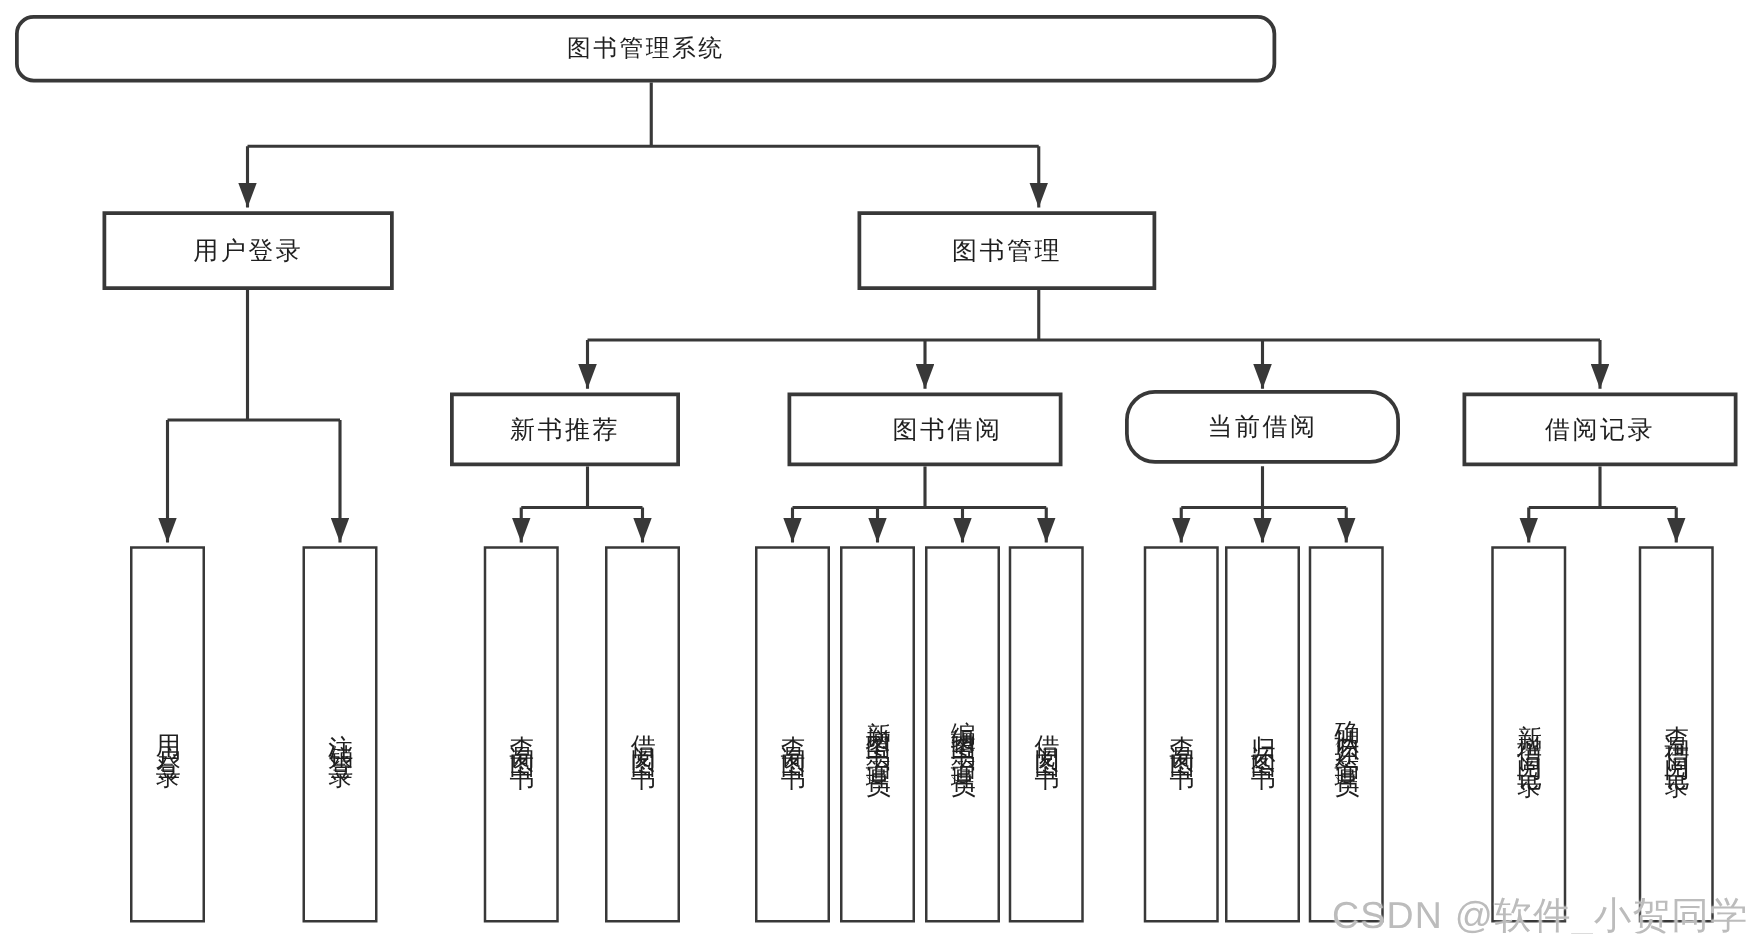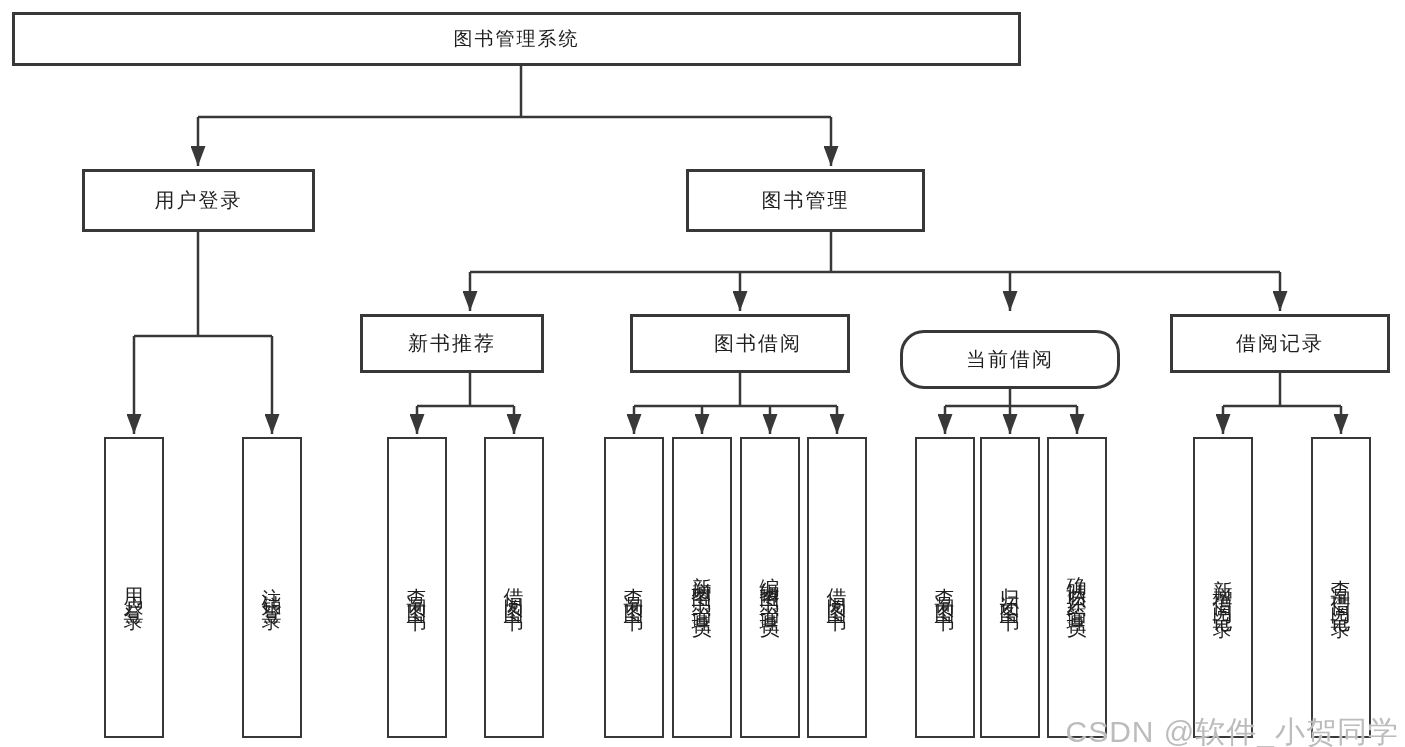--- a/index.html
+++ b/index.html
@@ -33,20 +33,21 @@
     color: #1f1f1f;
     text-align: center;
   }
   .hnode {
     font-size: 20px;
     letter-spacing: 2px;
     white-space: nowrap;
   }
   .root-node {
     font-size: 19px;
+    border-radius: 15px;
   }
   .vnode {
     border-width: 2.5px;
     writing-mode: vertical-rl;
     text-orientation: mixed;
     font-size: 20px;
     letter-spacing: 8px;
     line-height: 1;
     overflow: hidden;
   }
@@ -120,21 +121,21 @@
     </g>
   </svg>
 
   <div class="node hnode root-node" style="left:12px; top:12px; width:1009px; height:54px;">图书管理系统</div>
 
   <div class="node hnode" style="left:82px; top:169px; width:233px; height:63px;">用户登录</div>
   <div class="node hnode" style="left:686px; top:169px; width:239px; height:63px;">图书管理</div>
 
   <div class="node hnode" style="left:360px; top:314px; width:184px; height:59px;">新书推荐</div>
   <div class="node hnode" style="left:630px; top:314px; width:220px; height:59px;padding-left:36px;">图书借阅</div>
-  <div class="node hnode" style="left:900px; top:330px; width:220px; height:59px;border-radius:24px;">当前借阅</div>
+  <div class="node hnode" style="left:900px; top:312px; width:220px; height:59px;border-radius:24px;">当前借阅</div>
   <div class="node hnode" style="left:1170px; top:314px; width:220px; height:59px;">借阅记录</div>
 
   <div class="node vnode" style="left:104px; top:437px; width:60px; height:301px;">用户登录</div>
   <div class="node vnode" style="left:242px; top:437px; width:60px; height:301px;">注销登录</div>
 
   <div class="node vnode" style="left:387px; top:437px; width:60px; height:301px;">查询图书</div>
   <div class="node vnode" style="left:484px; top:437px; width:60px; height:301px;">借阅图书</div>
 
   <div class="node vnode" style="left:604px; top:437px; width:60px; height:301px;">查询图书</div>
   <div class="node vnode long" style="left:672px; top:437px; width:60px; height:301px;">新增图书（管理员）</div>

